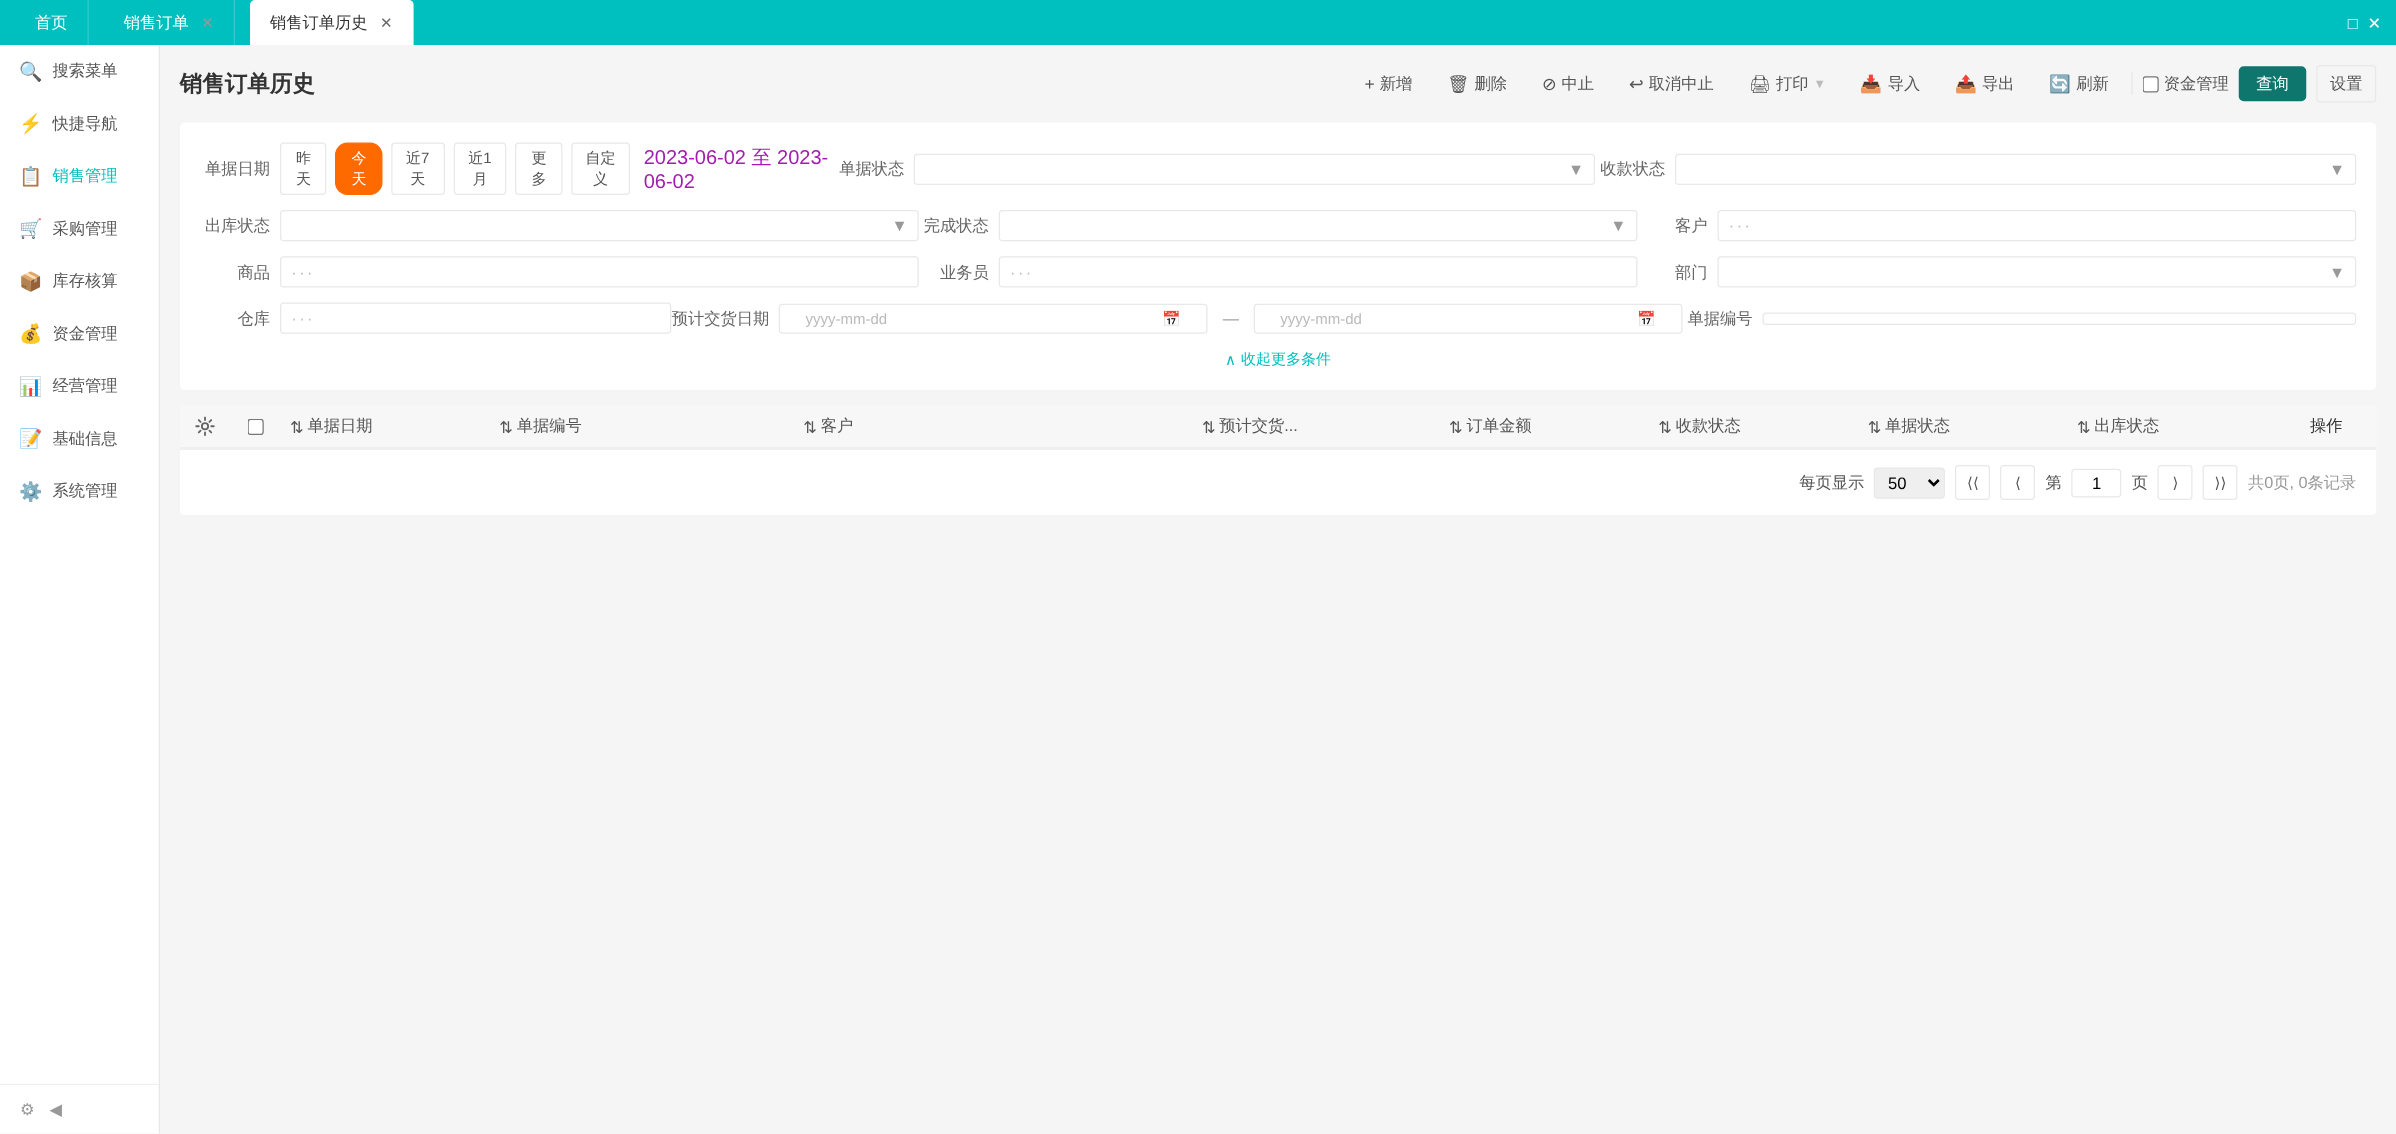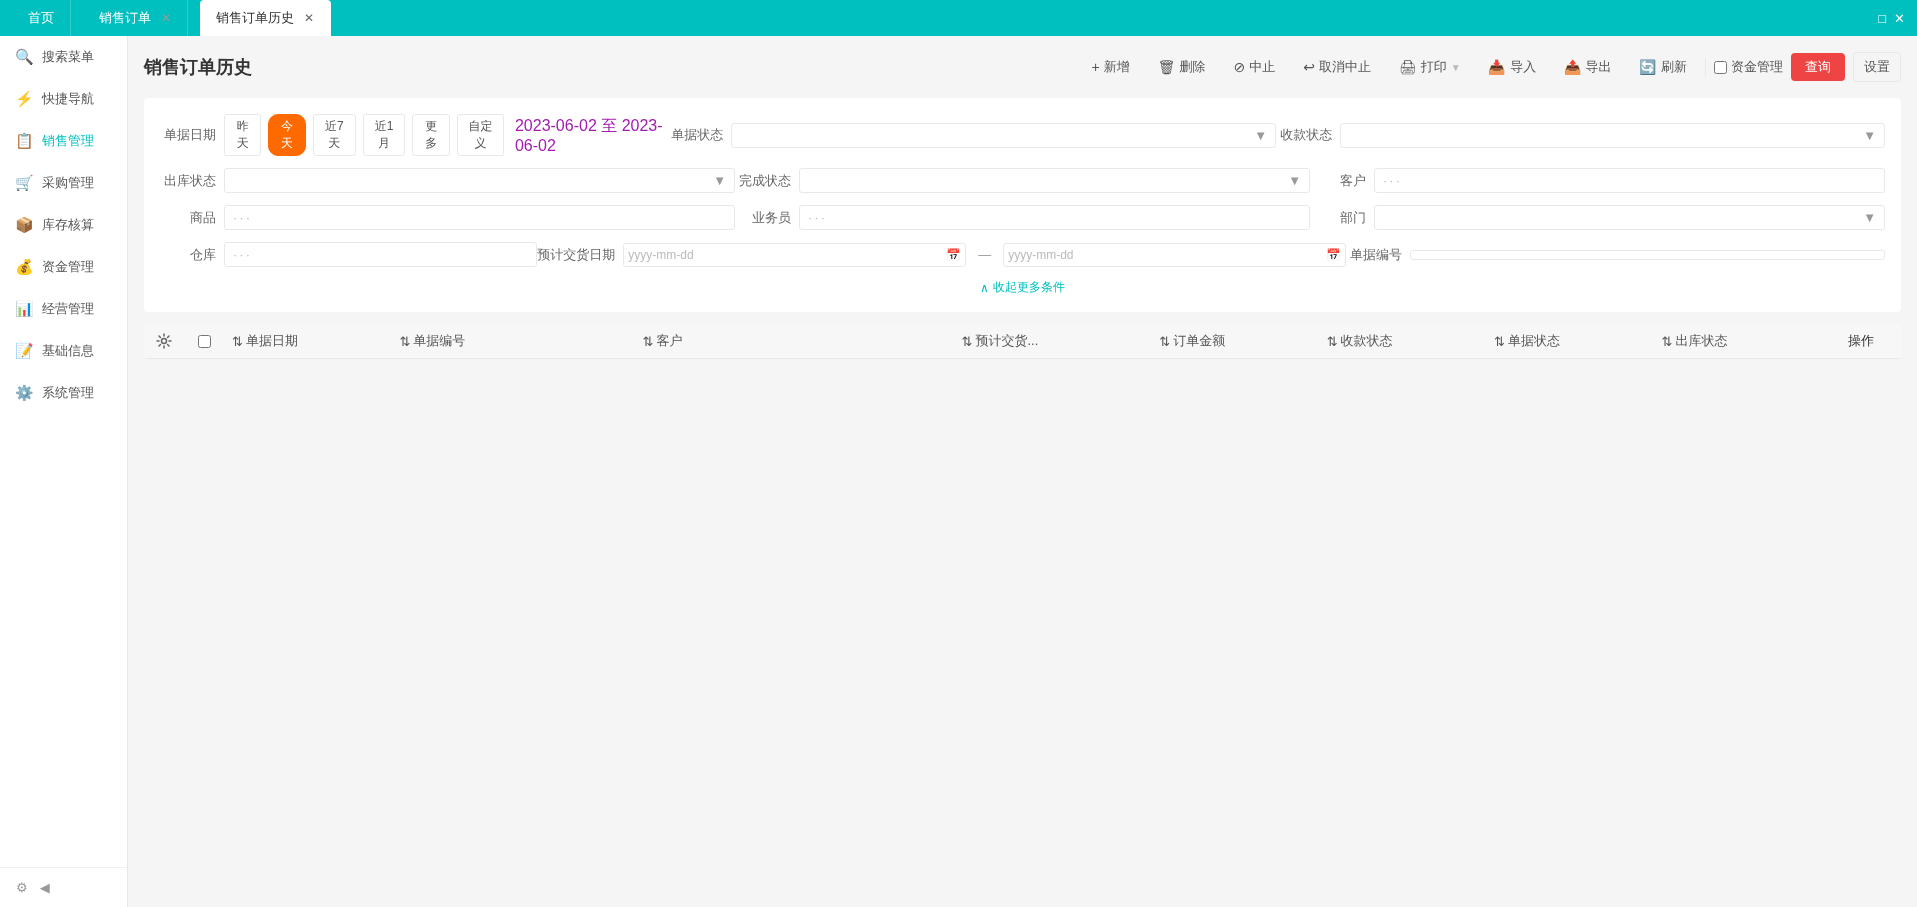--- a/index.html
+++ b/index.html
@@ -26,39 +26,39 @@
 
     
     .content { flex: 1; overflow-y: auto; background: #f5f5f5; padding: 16px; }
 
     
     .page-header { display: flex; align-items: center; justify-content: space-between; margin-bottom: 16px; }
     .page-title { font-size: 18px; font-weight: bold; color: #333; }
     .toolbar { display: flex; align-items: center; gap: 8px; }
     .toolbar-btn { display: flex; align-items: center; gap: 4px; padding: 5px 10px; border: none; background: none; cursor: pointer; font-size: 13px; color: #555; }
     .toolbar-btn .icon { font-size: 14px; }
-    .toolbar-btn.orange { background: #ef4444; color: #fff; border-radius: 4px; padding: 5px 14px; }
+    .toolbar-btn.orange { background: #0f766e; color: #fff; border-radius: 4px; padding: 5px 14px; }
     .toolbar-divider { width: 1px; height: 18px; background: #e8e8e8; }
     .checkbox-label { display: flex; align-items: center; gap: 4px; font-size: 13px; color: #555; cursor: pointer; }
     .checkbox-label input { cursor: pointer; }
 
     
     .filter-panel { background: #fff; border-radius: 4px; padding: 16px; margin-bottom: 12px; }
     .filter-row { display: flex; align-items: center; gap: 0; margin-bottom: 12px; }
     .filter-item { display: flex; align-items: center; gap: 8px; flex: 1; }
     .filter-label { color: #666; font-size: 13px; white-space: nowrap; min-width: 56px; text-align: right; }
     .filter-control { flex: 1; display: flex; align-items: center; gap: 7px; }
     .date-btn { padding: 3px 8px; border: 1px solid #e8e8e8; border-radius: 3px; background: #fff; cursor: pointer; font-size: 12px; color: #555; }
     .date-btn.active { background: #ff6a00; color: #fff; border-color: #ff6a00; border-radius: 10px; }
     .date-range { font-size: 16px; color: #a21caf; margin-left: 4px; }
     .select-control { flex: 1; border: 1px solid #e8e8e8; border-radius: 3px; padding: 4px 8px; background: #fff; display: flex; align-items: center; justify-content: space-between; cursor: pointer; }
     .select-control .arrow { color: #999; }
     .input-control { flex: 1; border: 1px solid #e8e8e8; border-radius: 3px; padding: 4px 8px; background: #fff; display: flex; align-items: center; justify-content: space-between; cursor: pointer; }
     .input-dots { color: #bbb; letter-spacing: 2px; }
-    .date-input { flex: 1; border: 1px solid #e8e8e8; border-radius: 3px; padding: 4px 4px; background: #fff; color: #bbb; font-size: 12px; display: flex; align-items: center; gap: 4px; }
+    .date-input { flex: 1; border: 1px solid #e8e8e8; border-radius: 3px; padding: 4px 20px; background: #fff; color: #bbb; font-size: 12px; display: flex; align-items: center; gap: 4px; }
     .dash { color: #999; margin: 0 4px; }
     .collapse-row { display: flex; align-items: center; justify-content: center; cursor: pointer; color: #00bfbf; font-size: 12px; gap: 4px; }
 
     
     .table-container { background: #fff; border-radius: 4px; overflow: hidden; }
     .table-header-row { display: flex; align-items: center; background: #f7f7f7; border-bottom: 1px solid #e8e8e8; padding: 8px 0; }
     .table-settings-btn { width: 40px; display: flex; align-items: center; justify-content: center; cursor: pointer; color: #666; }
     .table-checkbox { width: 40px; display: flex; align-items: center; justify-content: center; }
     .col-header { display: flex; align-items: center; gap: 3px; font-size: 13px; color: #555; font-weight: 500; cursor: pointer; }
     .col-date { flex: 1; min-width: 100px; padding: 0 8px; }
@@ -354,17 +354,34 @@
         <div class="col-stock col-header">
           <span>⇅</span>
           <span>出库状态</span>
         </div>
         <div class="col-ops">
           <span>操作</span>
         </div>
       </div>
 
 
+      <div class="pagination">
+        <span>每页显示</span>
+        <select class="page-size-select">
+          <option value="50">50</option>
+          <option value="10">10</option>
+          <option value="20">20</option>
+          <option value="100">100</option>
+        </select>
+        <div class="page-btn">⟨⟨</div>
+        <div class="page-btn">⟨</div>
+        <span>第</span>
+        <input class="page-input" type="text" value="1" style="">
+        <span>页</span>
+        <div class="page-btn">⟩</div>
+        <div class="page-btn">⟩⟩</div>
+        <span class="page-total">共0页, 0条记录</span>
+      </div>
 
     </div>
 
   </div>
 </div>
 
 </body></html>

